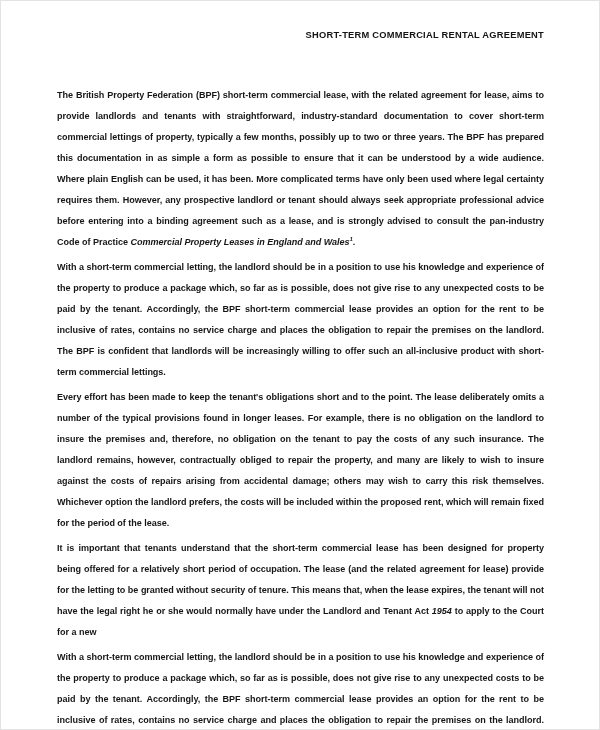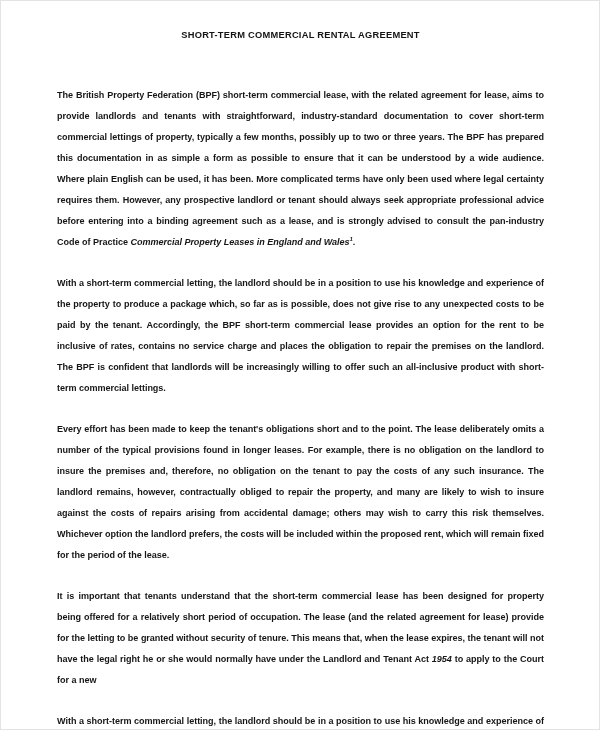--- a/index.html
+++ b/index.html
@@ -20,21 +20,21 @@
     height: 730px;
     background: #ffffff;
     border: 1px solid #e3e3e3;
     overflow: hidden;
   }
   .doc-body {
     box-sizing: border-box;
     padding: 0 55px 0 56px;
   }
   .doc-title {
-    text-align: center;
+    text-align: right;
     font-size: 9.3px;
     font-weight: bold;
     letter-spacing: 0.25px;
     color: #141414;
     margin: 0;
     padding-top: 28px;
     padding-bottom: 0;
     line-height: 12px;
   }
   .para {
@@ -42,21 +42,21 @@
     font-weight: bold;
     color: #161616;
     text-align: justify;
     text-justify: inter-word;
     line-height: 21px;
     margin: 0;
     letter-spacing: -0.03px;
     -webkit-font-smoothing: none;
   }
   .para + .para {
-    margin-top: 20px;
+    margin-top: 4px;
   }
   #para-1 {
     margin-top: 44px;
   }
   .para i,
   .para .ital {
   }
   .para sup {
     font-size: 6px;
     vertical-align: super;

